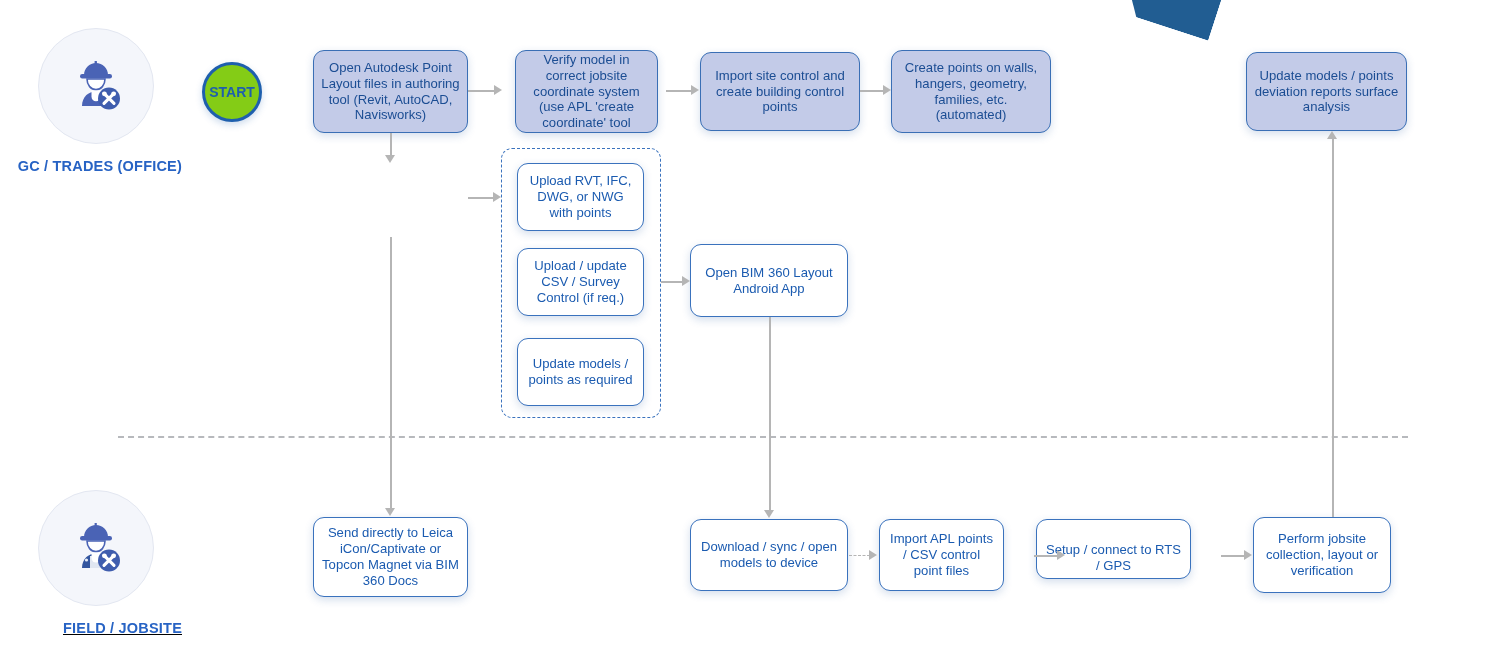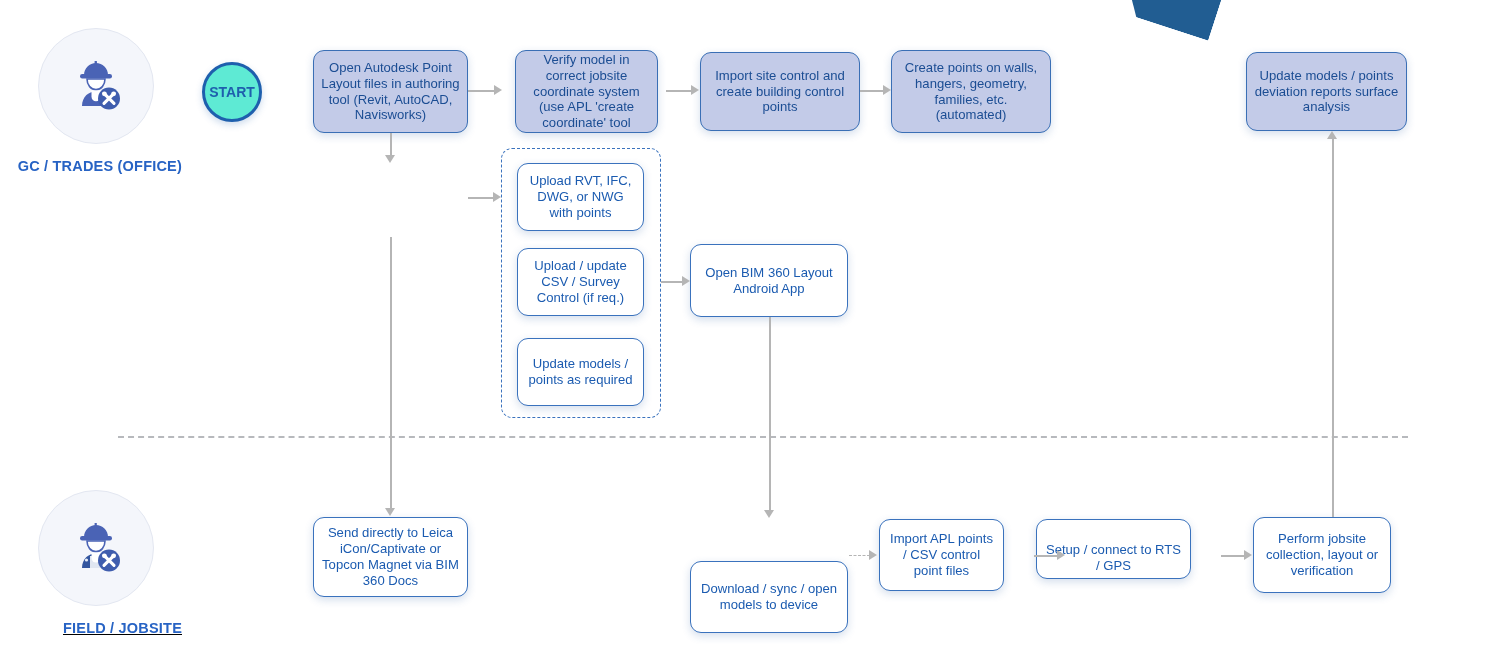--- a/index.html
+++ b/index.html
@@ -33,21 +33,21 @@
     margin-top:14px; text-align:right; width:172px;
     margin-left:-28px;
     color:#2763c4; font-weight:bold; font-size:14.5px;
     letter-spacing:.2px;
   }
 
   
   .start-node{
     position:absolute; left:202px; top:62px;
     width:60px; height:60px; border-radius:50%;
-    background:#5eead4; border:3px solid #1e5fad;
+    background:#84cc16; border:3px solid #1e5fad;
     display:flex; align-items:center; justify-content:center;
     color:#1e5fad; font-weight:bold; font-size:14px;
     box-shadow:0 3px 7px rgba(30,95,173,.22);
   }
 
   
   .node{
     position:absolute;
     border:1.6px solid #3a72bd;
     border-radius:11px;
@@ -186,21 +186,21 @@
   </div>
 
   <div class="node" style="left:690px; top:244px; width:158px; height:73px;">
     <span>Open BIM 360 Layout Android App</span>
   </div>
 
   <div class="node" style="left:313px; top:517px; width:155px; height:80px;">
     <span>Send directly to Leica iCon/Captivate or Topcon Magnet via BIM 360 Docs</span>
   </div>
 
-  <div class="node" style="left:690px; top:519px; width:158px; height:72px;margin-top:42px;">
+  <div class="node" style="left:690px; top:519px; width:158px; height:72px;">
     <span>Download / sync / open models to device</span>
   </div>
 
   <div class="node" style="left:879px; top:519px; width:125px; height:72px;">
     <span>Import APL points / CSV control point files</span>
   </div>
 
   <div class="node" style="left:1036px; top:519px; width:155px; height:60px;align-items:flex-end;">
     <span>Setup / connect to RTS / GPS</span>
   </div>

